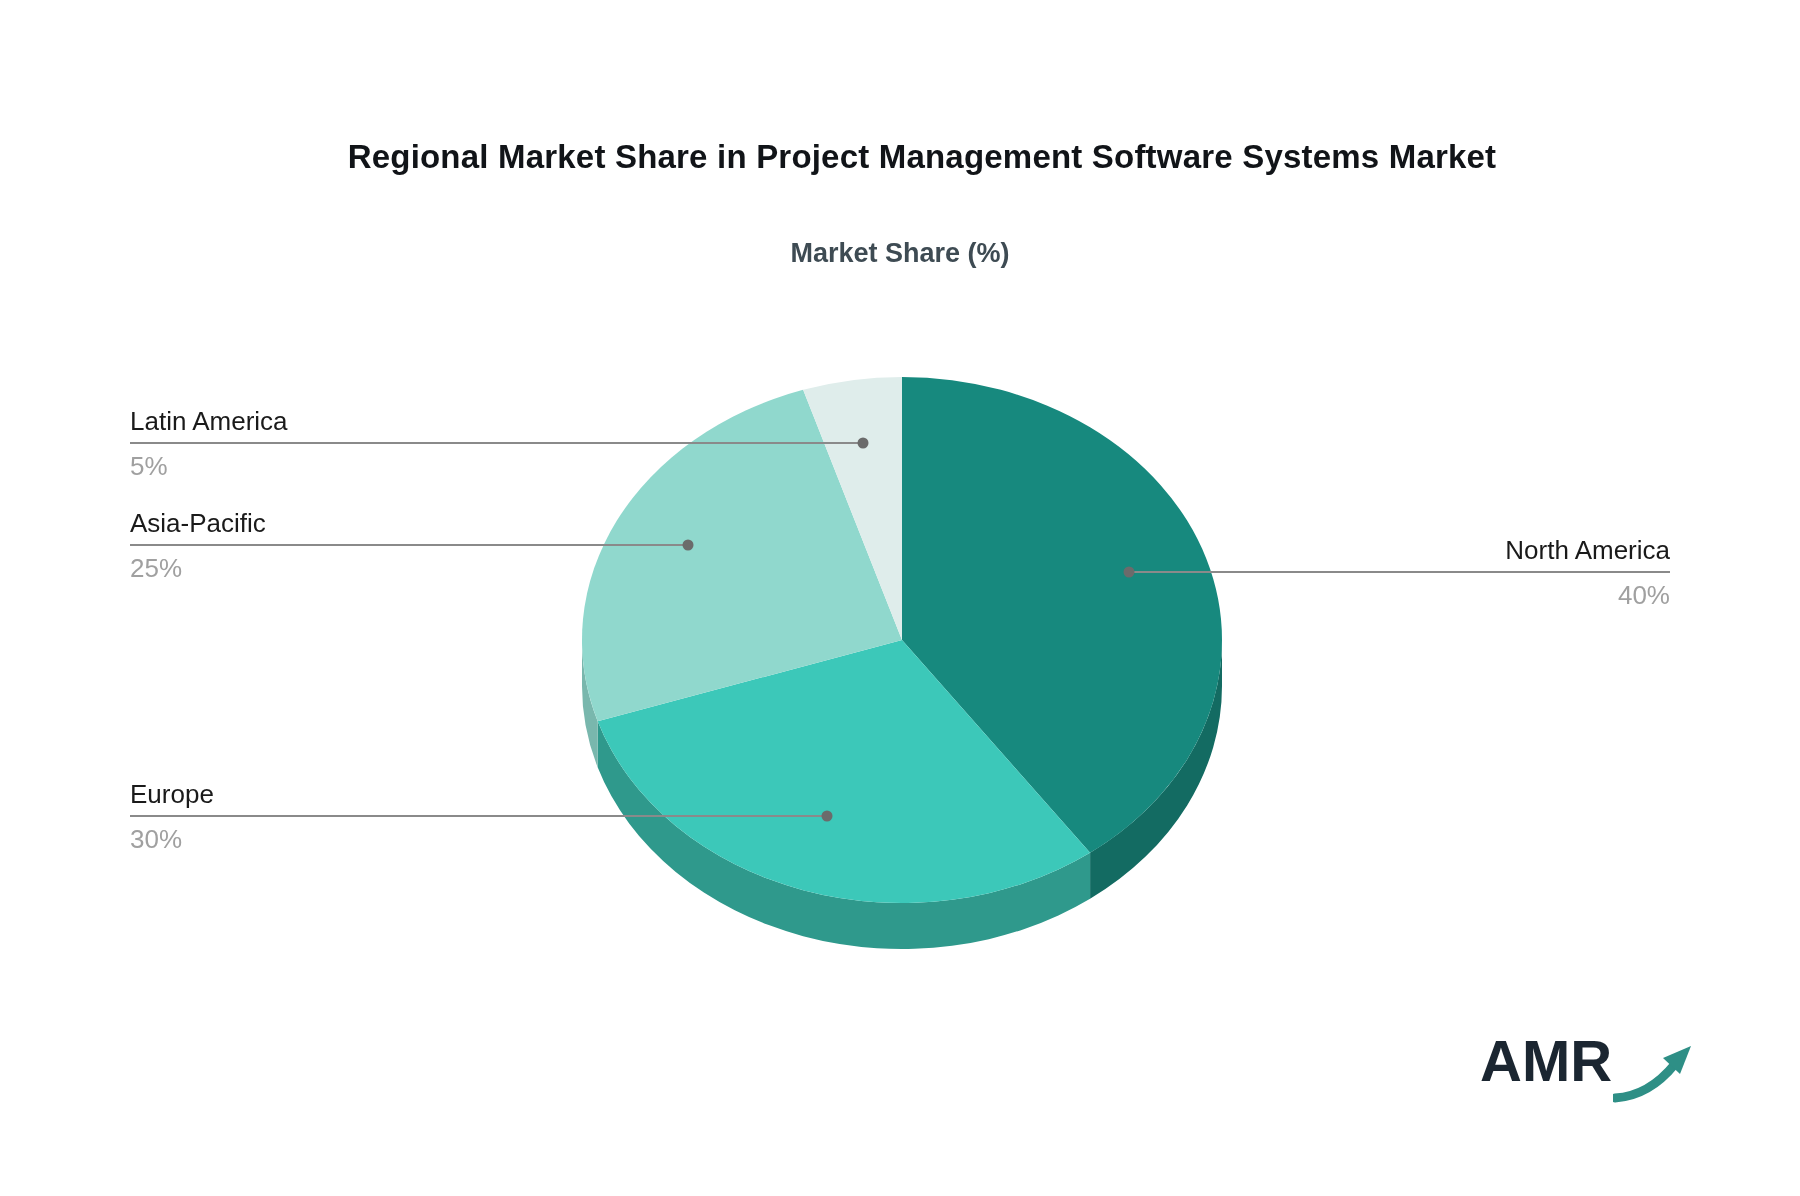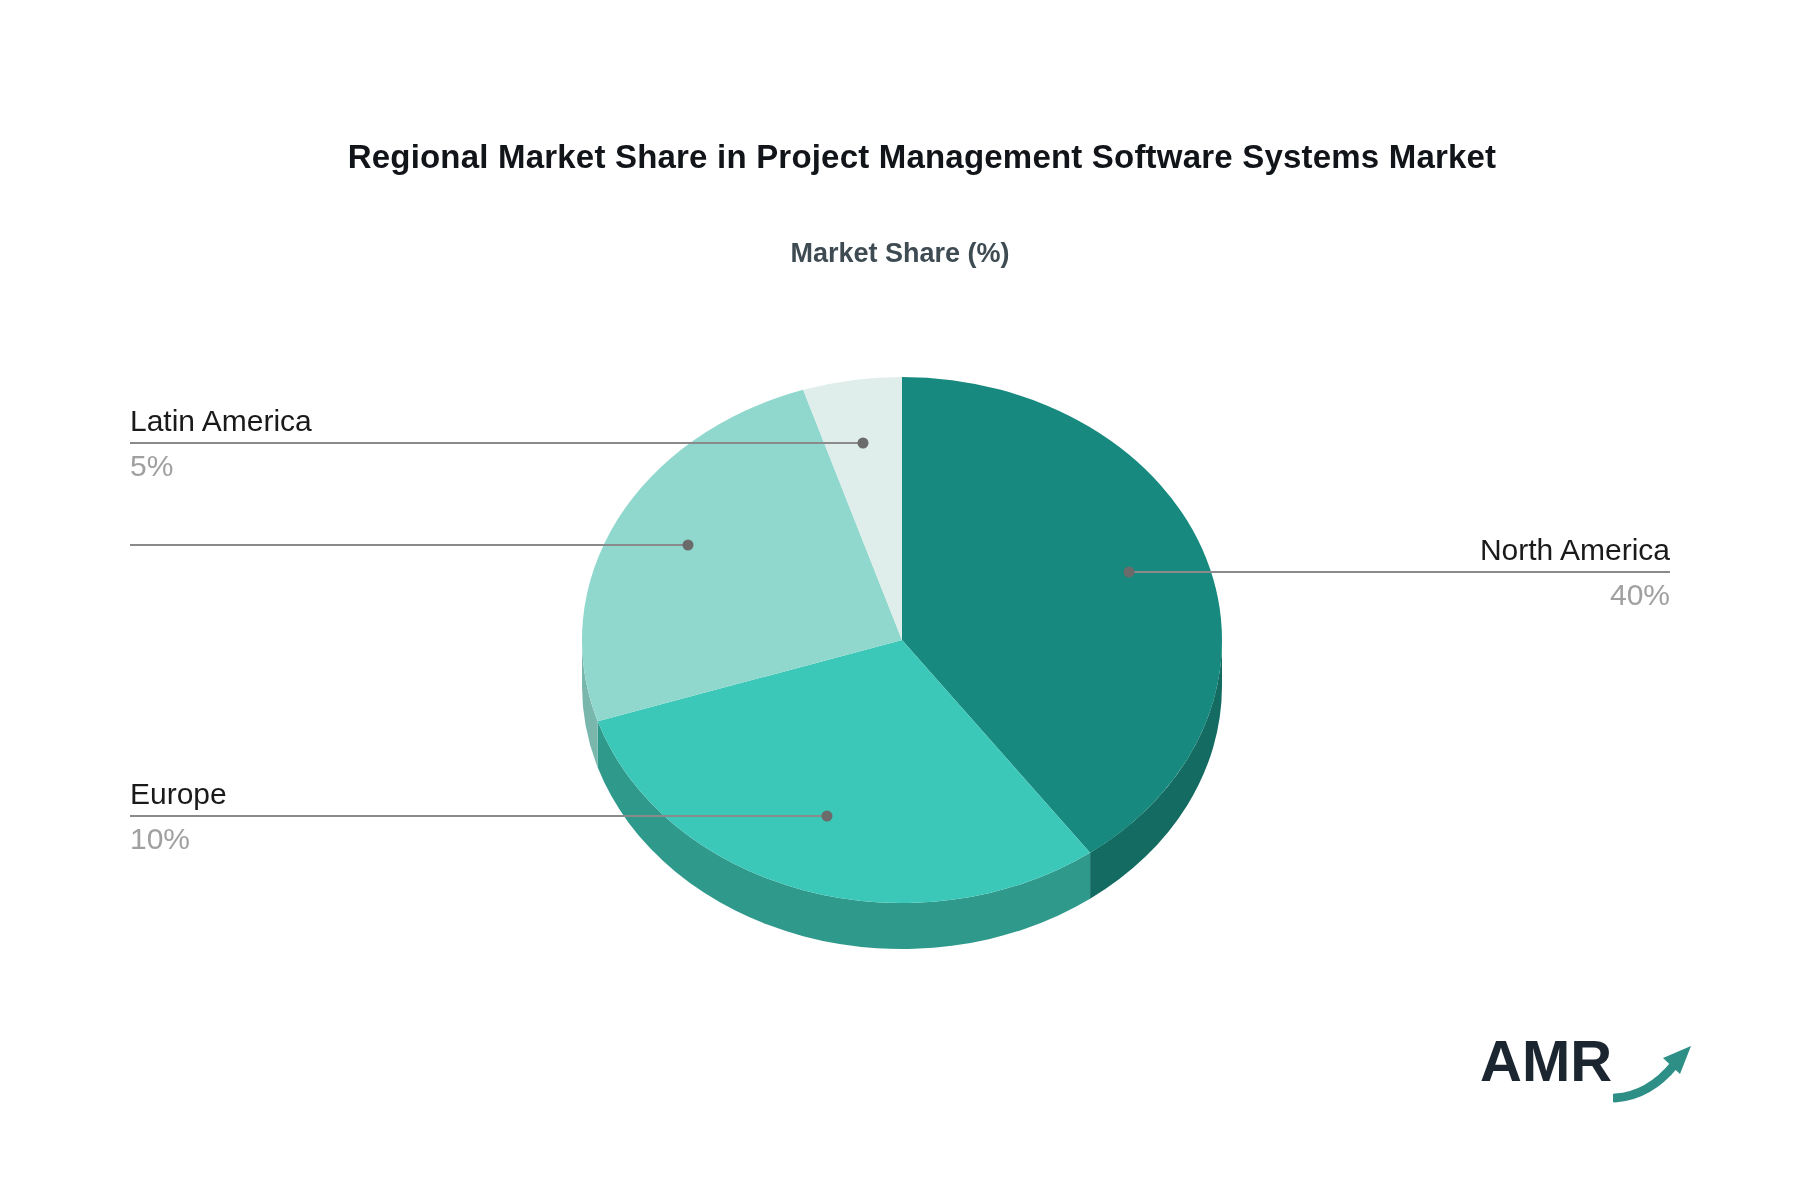--- a/index.html
+++ b/index.html
@@ -9,21 +9,21 @@
   }
   .chart-title{
     position:absolute;left:0;right:0;top:138px;text-align:center;
     font-size:33px;font-weight:bold;color:#111418;letter-spacing:.2px;margin-left:44px;
   }
   .chart-subtitle{
     position:absolute;left:0;right:0;top:194px;text-align:center;
     font-size:27px;font-weight:bold;color:#3e4b53;margin-top:44px;
   }
   #pie-svg{position:absolute;left:0;top:0;}
-  .callout{position:absolute;line-height:30px;font-size:30px;}
+  .callout{position:absolute;line-height:30px;font-size:26px;}
   .c-name{color:#1a1a1a;}
   .c-pct{color:#a0a0a0;margin-top:15px;}
   .co-latin-america{left:130px;top:406px;}
   .co-asia-pacific{left:130px;top:508px;}
   .co-europe{left:130px;top:779px;}
   .co-north-america{right:130px;top:535px;text-align:right;}
   .logo{position:absolute;left:1480px;top:1032px;display:flex;align-items:flex-start;gap:15px;}
   .logo-text{font-size:58px;font-weight:bold;color:#1b2631;letter-spacing:0px;line-height:58px;}
   .logo-arrow{margin-left:-14px;margin-top:10px;}
 </style>
@@ -51,24 +51,28 @@
       <circle cx="688" cy="545" r="5.5" fill="#6b6b6b"></circle>
       <line x1="130" y1="443" x2="863" y2="443" stroke="#8a8a8a" stroke-width="2"></line>
       <circle cx="863" cy="443" r="5.5" fill="#6b6b6b"></circle>
     </svg>
 
   <div class="callout co-latin-america">
     <div class="c-name">Latin America</div>
     <div class="c-pct">5%</div>
   </div>
 
+  <div class="callout co-asia-pacific">
+    <div class="c-name">Asia-Pacific</div>
+    <div class="c-pct">25%</div>
+  </div>
 
   <div class="callout co-europe">
     <div class="c-name">Europe</div>
-    <div class="c-pct">10%</div>
+    <div class="c-pct">30%</div>
   </div>
 
   <div class="callout co-north-america">
     <div class="c-name">North America</div>
     <div class="c-pct">40%</div>
   </div>
 
   <div class="logo">
     <span class="logo-text">AMR</span>
     <svg class="logo-arrow" width="92" height="62" viewBox="0 0 92 62">

